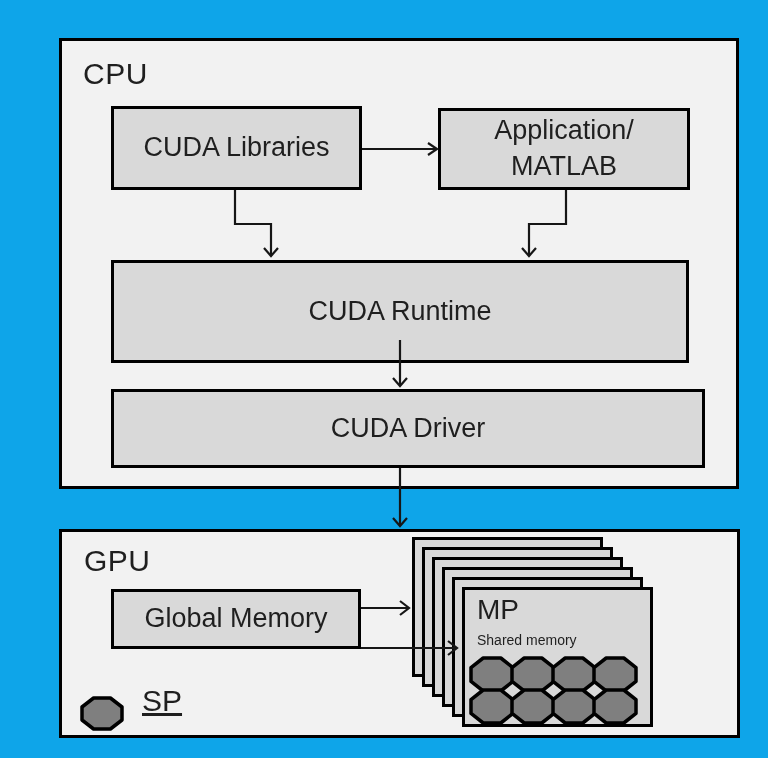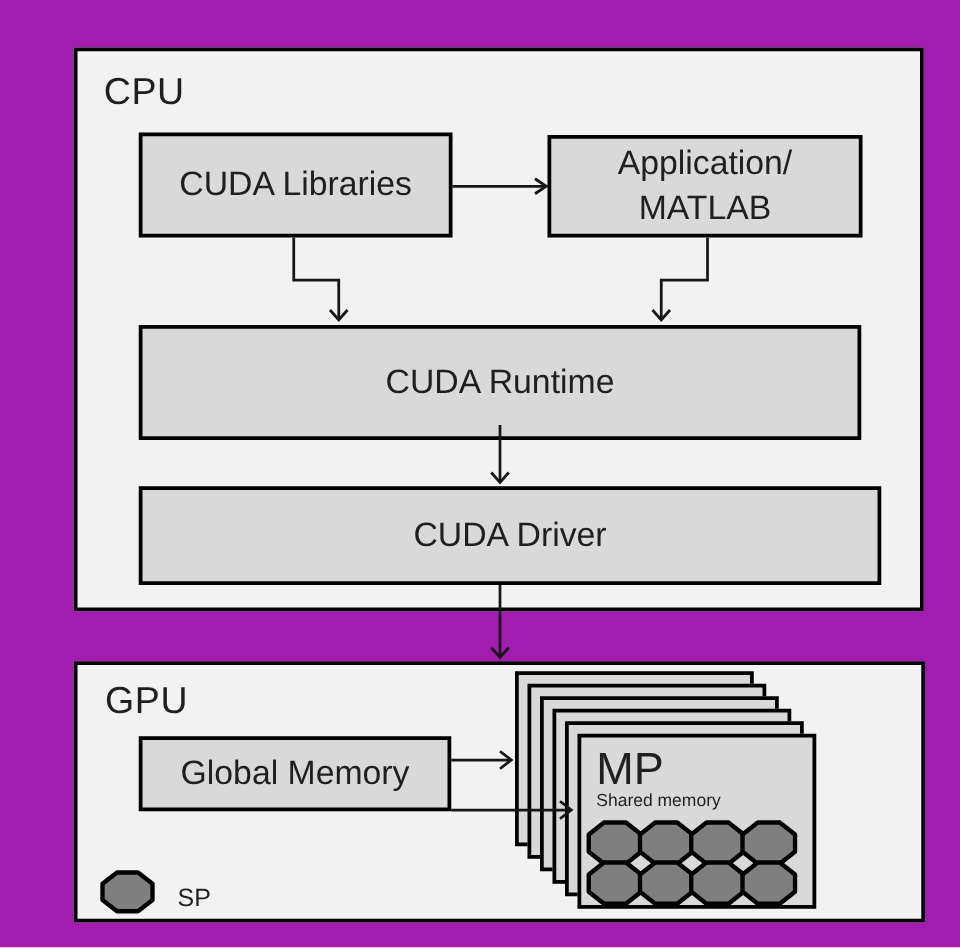--- a/index.html
+++ b/index.html
@@ -1,20 +1,20 @@
 <!DOCTYPE html>
 <html><head>
 <meta charset="utf-8">
 <style>
   html, body { margin: 0; padding: 0; background: #ffffff; }
   .canvas {
     position: relative;
     width: 768px;
     height: 758px;
-    background: #a21caf;
+    background: #0ea5e9;
     font-family: "Liberation Sans", sans-serif;
     color: #1a1a1a;
     overflow: hidden;
   }
   * { box-sizing: border-box; }
 
   .outer-box {
     position: absolute;
     background: #f2f2f2;
     border: 3px solid #000000;
@@ -41,49 +41,49 @@
 
   #cpu-box   { left: 59px;  top: 38px;  width: 680px; height: 451px; }
   #gpu-box   { left: 59px;  top: 529px; width: 681px; height: 209px; }
 
   #cpu-label { left: 21px; top: 16px; }
   #gpu-label { left: 22px; top: 12px; text-align: center; }
 
   
   #libraries-box   { left: 49px;  top: 65px;  width: 251px; height: 84px; }
   #application-box { left: 376px; top: 67px;  width: 252px; height: 82px; }
-  #runtime-box     { left: 49px;  top: 219px; width: 578px; height: 92px; }
+  #runtime-box     { left: 49px;  top: 219px; width: 578px; height: 103px; }
   #driver-box      { left: 49px;  top: 348px; width: 594px; height: 79px; }
 
   #global-memory-box { left: 49px; top: 57px; width: 250px; height: 60px; }
 
   .mp-card {
     position: absolute;
     width: 191px;
     height: 140px;
     background: #d9d9d9;
     border: 3px solid #000000;
   }
   #mp-front-card { left: 400px; top: 55px; }
   .mp-title {
     position: absolute;
     left: 12px; top: 4px;
-    font-size: 36px;
+    font-size: 28px;
     color: #1f1f1f;
   }
   .mp-subtitle {
     position: absolute;
     left: 12px; top: 42px;
     font-size: 14px;
     color: #1f1f1f;
   }
   #sp-grid { position: absolute; left: 3px; top: 66px; }
 
   #legend-octagon { position: absolute; left: 17px; top: 163px; }
-  #legend-label   { position: absolute; left: 80px; top: 176px; font-size: 20px; color: #1f1f1f; }
+  #legend-label   { position: absolute; left: 80px; top: 152px; font-size: 30px; color: #1f1f1f; text-decoration: underline; }
 
   #arrow-overlay {
     position: absolute;
     left: 0; top: 0;
     width: 768px; height: 758px;
     z-index: 10;
     pointer-events: none;
   }
   #arrow-overlay path {
     stroke: #161616;

